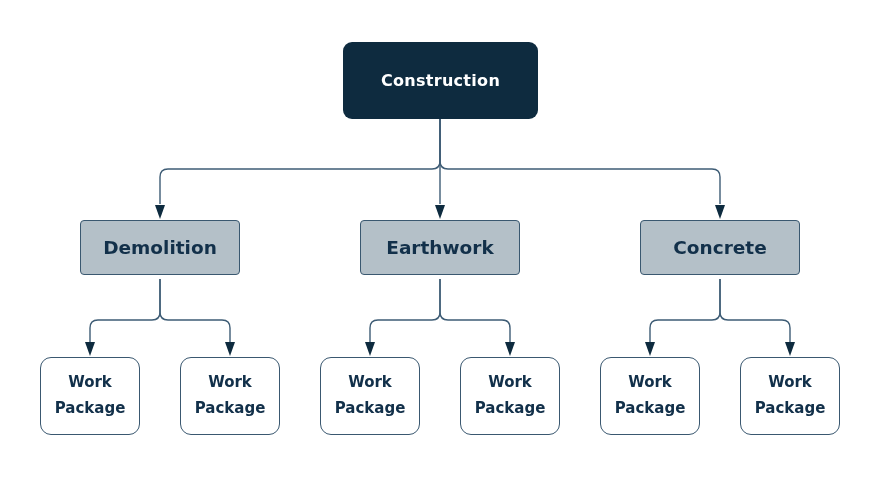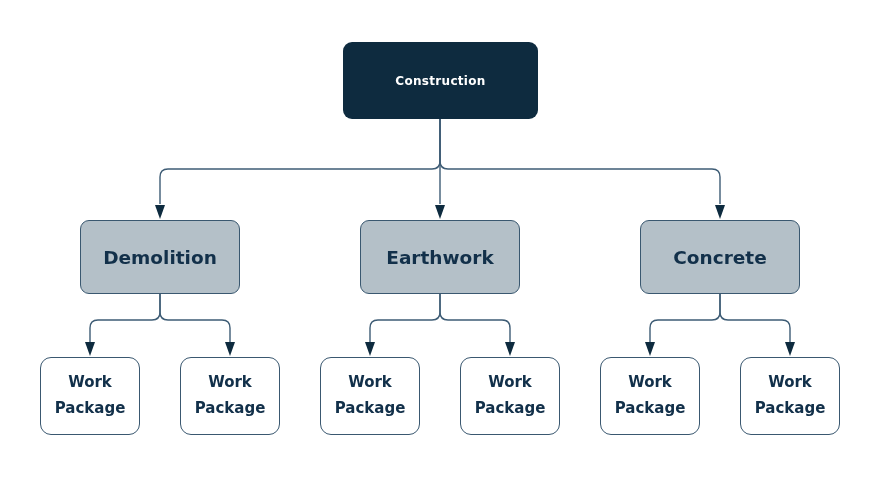--- a/index.html
+++ b/index.html
@@ -29,28 +29,28 @@
     text-align:center;
     box-sizing:border-box;
     color:var(--text-dark);
     font-weight:700;
   }
   .node-root{
     left:343px;top:42px;width:195px;height:77px;
     background:var(--node-dark);
     color:var(--text-light);
     border-radius:9px;
-    font-size:12px;
+    font-size:16px;
     letter-spacing:.3px;
   }
   .node-branch{
-    top:220px;width:160px;height:74px;
+    top:220px;width:160px;height:55px;
     background:var(--node-gray);
     border:1.5px solid var(--node-border);
-    border-radius:9px;
+    border-radius:4px;
     font-size:18.5px;
   }
   .branch-0{left:80px;}
   .branch-1{left:360px;text-align:right;}
   .branch-2{left:640px;text-align:center;}
   .node-leaf{
     top:357px;width:100px;height:78px;
     background:var(--leaf-bg);
     border:1.5px solid var(--node-border);
     border-radius:11px;

